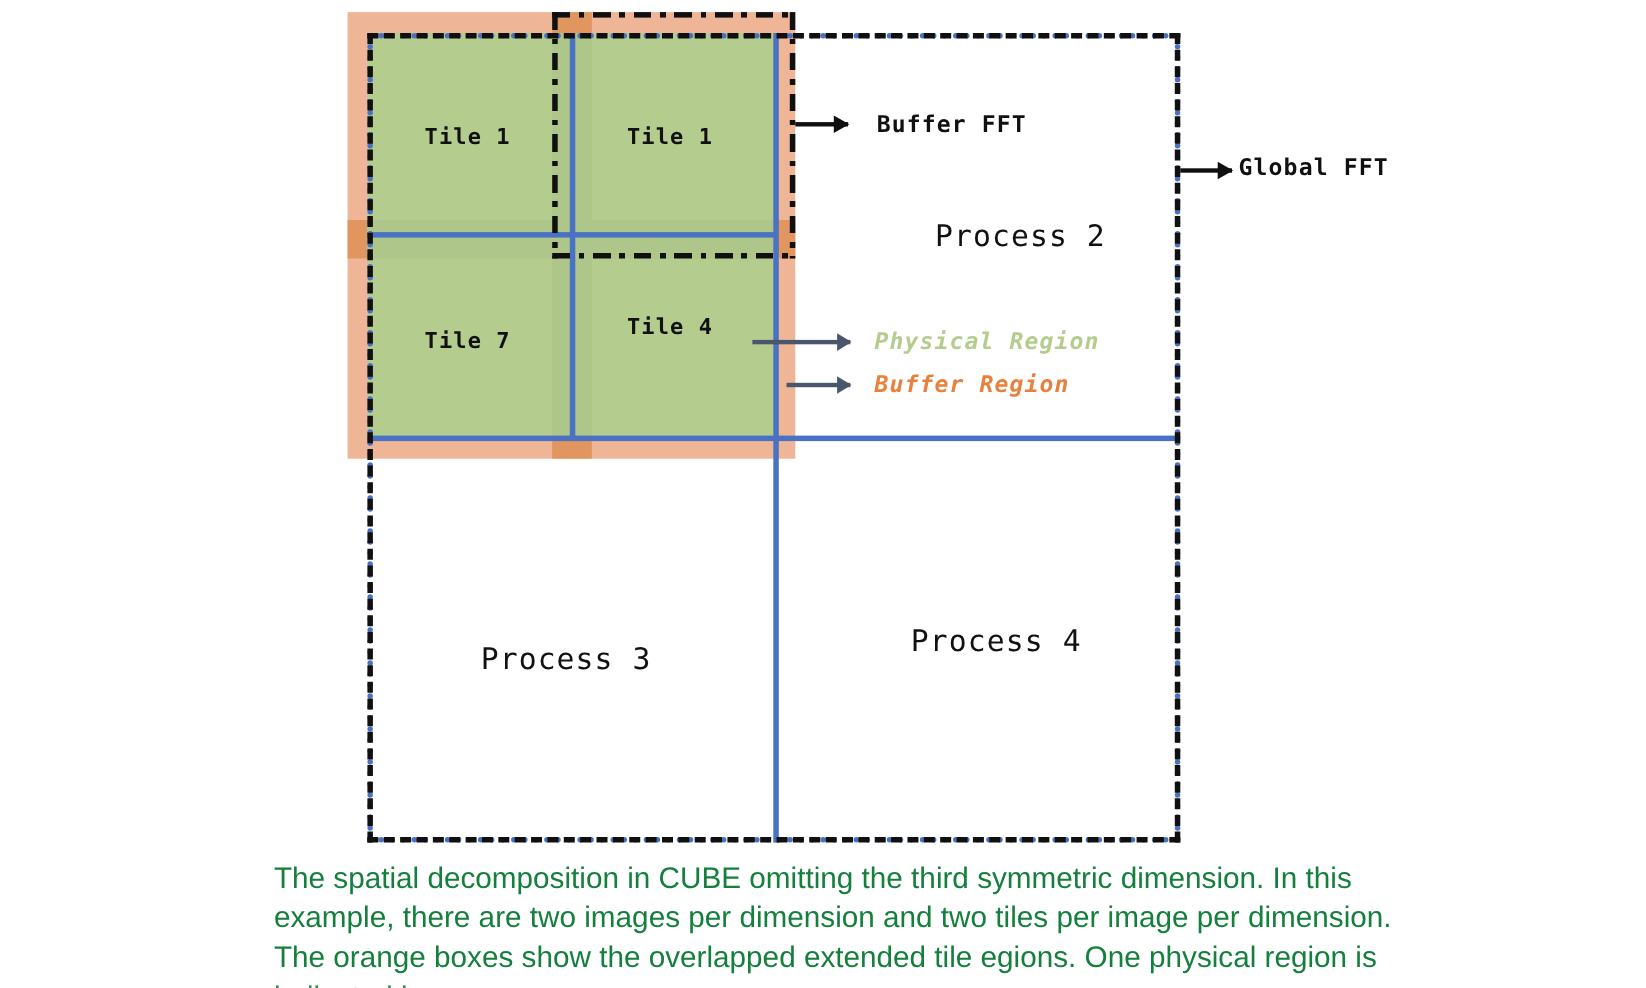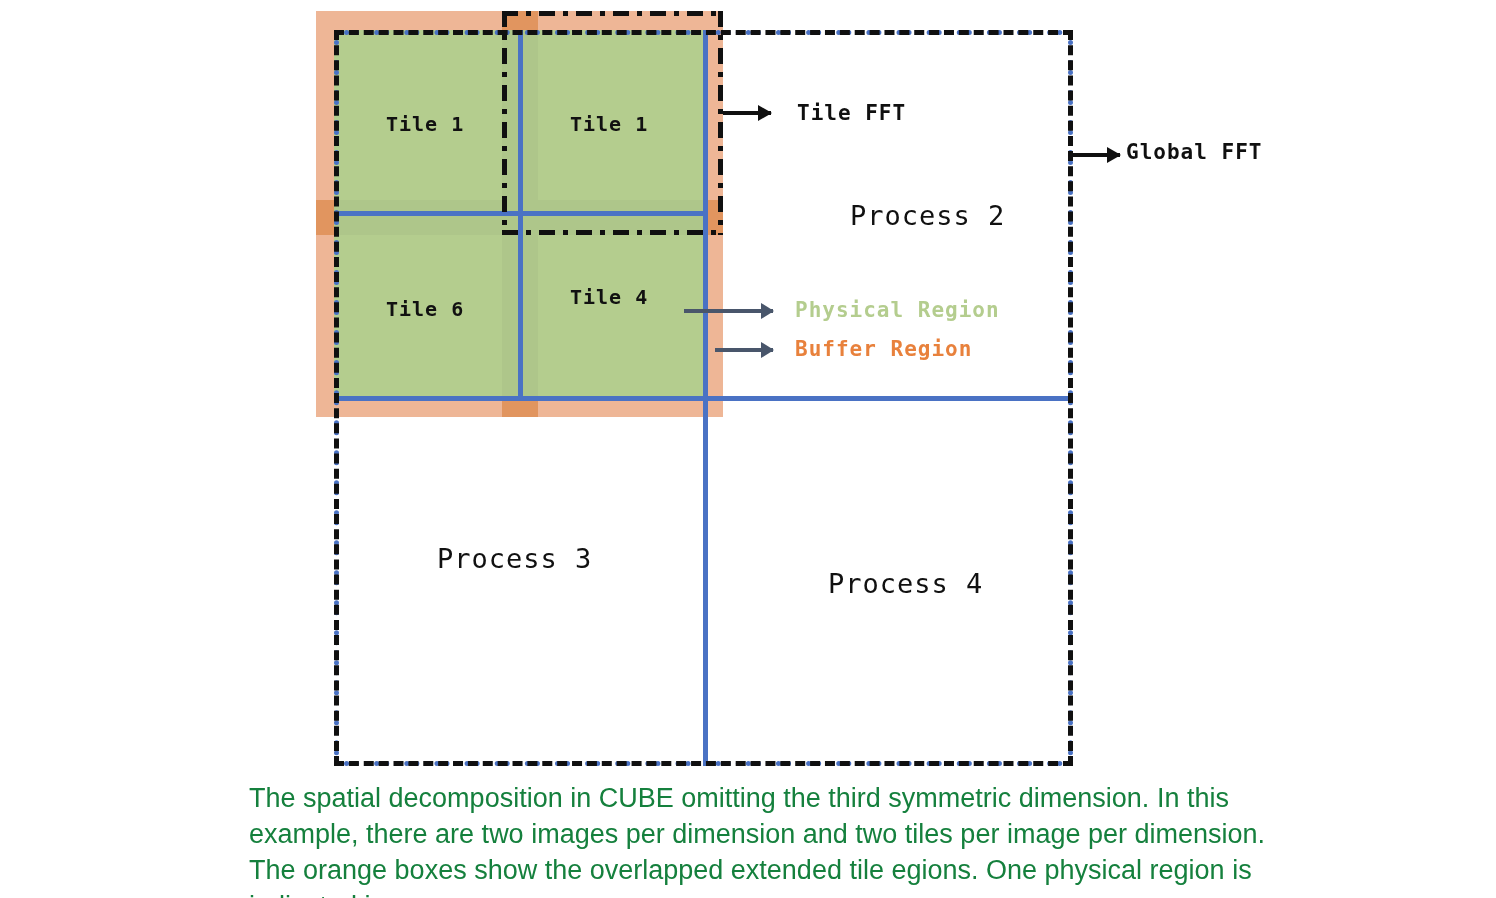--- a/index.html
+++ b/index.html
@@ -134,20 +134,21 @@
   .fft-label {
     font-size: 21px;
     font-weight: bold;
     color: #101010;
     letter-spacing: 1px;
   }
   .legend-label {
     font-size: 21px;
     font-weight: bold;
     letter-spacing: 1px;
+    font-style: italic;
   }
   .legend-physical { color: #b4cd8e; }
   .legend-buffer   { color: #e8813c; }
 
   
   #caption {
     position: absolute;
     left: 249px;
     top: 780px;
     width: 1063px;
@@ -187,32 +188,32 @@
 
   <div class="dashdot-box" style="left:502px; top:11px; width:221px; height:224px;">
     <div class="dd dd-h" style="left:0; top:0; width:221px;"></div>
     <div class="dd dd-h" style="left:0; top:219px; width:221px;"></div>
     <div class="dd dd-v" style="left:0; top:0; height:224px;"></div>
     <div class="dd dd-v" style="left:216px; top:0; height:224px;"></div>
   </div>
 
   <div class="lbl tile-label" style="left:386px; top:112px;">Tile 1</div>
   <div class="lbl tile-label" style="left:570px; top:112px;">Tile 1</div>
-  <div class="lbl tile-label" style="left:386px; top:297px;">Tile 6</div>
+  <div class="lbl tile-label" style="left:386px; top:297px;">Tile 7</div>
   <div class="lbl tile-label" style="left:570px; top:285px;">Tile 4</div>
 
   <div class="lbl process-label" style="left:806px; top:200px;margin-left:44px;">Process 2</div>
-  <div class="lbl process-label" style="left:437px; top:543px;">Process 3</div>
+  <div class="lbl process-label" style="left:437px; top:584px;">Process 3</div>
   <div class="lbl process-label" style="left:806px; top:568px;margin-left:22px;">Process 4</div>
 
   <div class="arrow black" style="left:723px; top:111px; width:48px;">
     <div class="shaft"></div>
     <div class="head"></div>
   </div>
-  <div class="lbl fft-label" style="left:797px; top:101px;">Tile FFT</div>
+  <div class="lbl fft-label" style="left:797px; top:101px;">Buffer FFT</div>
 
   <div class="arrow black" style="left:1073px; top:153px; width:47px;">
     <div class="shaft"></div>
     <div class="head"></div>
   </div>
   <div class="lbl fft-label" style="left:1126px; top:140px;">Global FFT</div>
 
   <div class="arrow slate" style="left:684px; top:309px; width:89px;">
     <div class="shaft"></div>
     <div class="head"></div>

